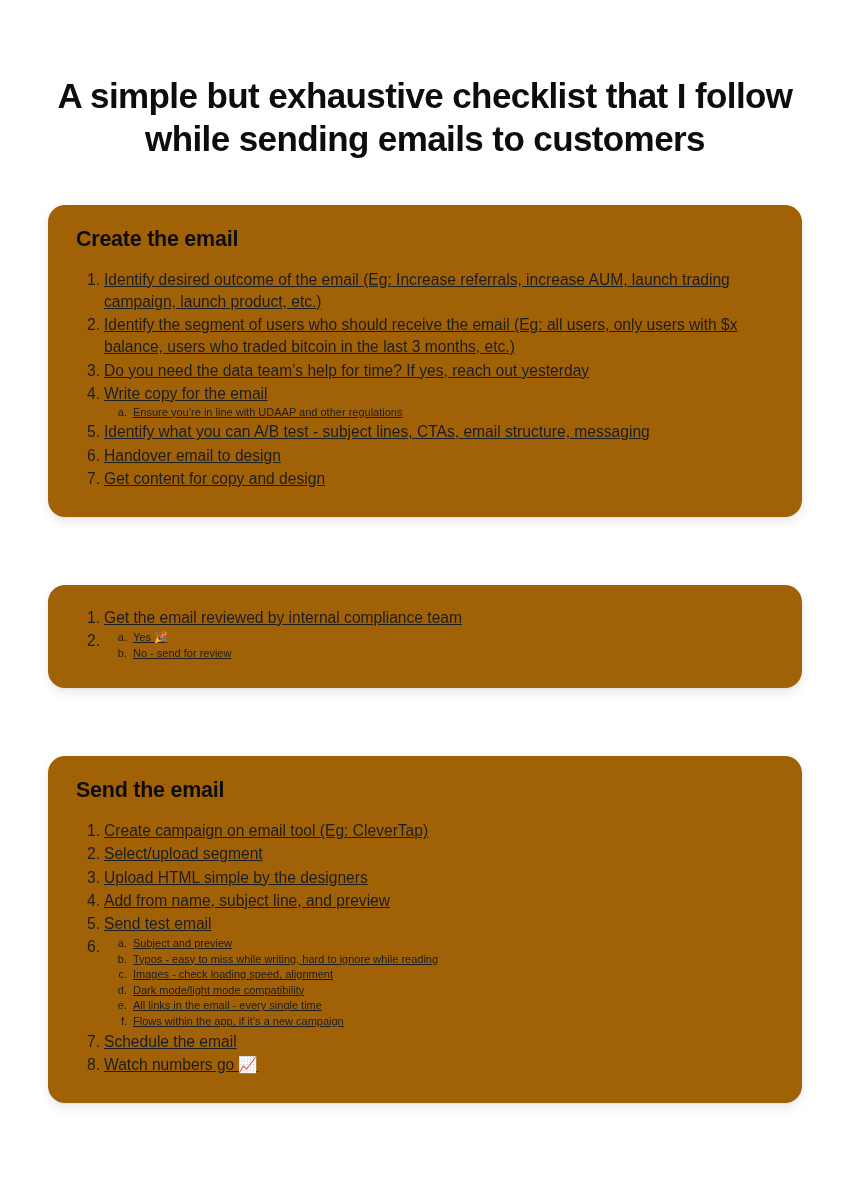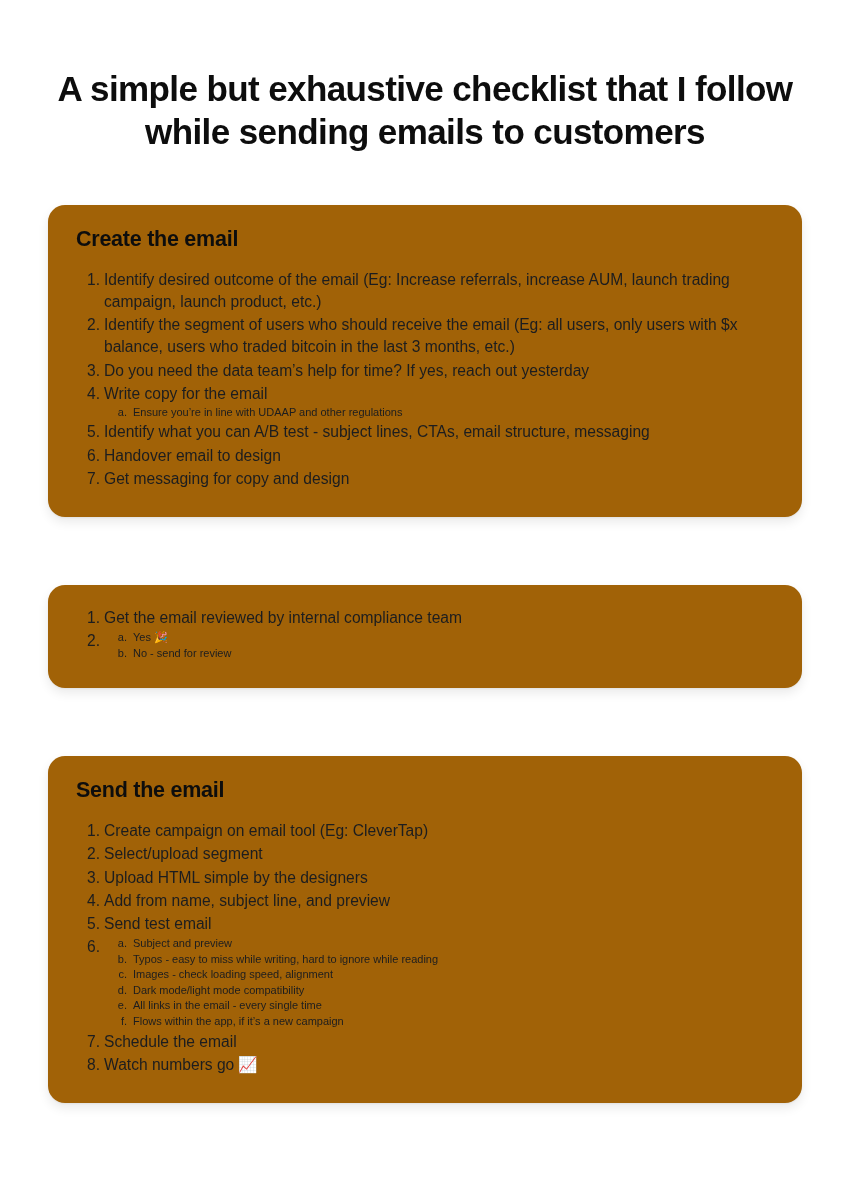--- a/index.html
+++ b/index.html
@@ -14,21 +14,21 @@
     font-family: "Liberation Sans", sans-serif;
     color: #18191a;
     -webkit-font-smoothing: antialiased;
   }
 
   .page {
     width: 850px;
     height: 1203px;
     position: relative;
     background: #ffffff;
-    padding: 0;
+    padding: 7px;
     overflow: hidden;
   }
 
   
   .page-title {
     width: 740px;
     margin: 0 auto;
     padding-top: 68px;
     text-align: center;
     font-size: 35px;
@@ -76,20 +76,21 @@
   }
 
   ol.steps > li {
     counter-increment: step;
     position: relative;
     padding-left: 30px;
     font-size: 15.6px;
     line-height: 1.42;
     color: #1c1d1f;
     margin-bottom: 1px;
+    text-decoration: underline;
   }
 
   ol.steps > li::before {
     content: counter(step) ".";
     position: absolute;
     left: 8px;
     width: 18px;
     text-align: right;
     color: #1c1d1f;
   }
@@ -132,21 +133,21 @@
         <h2 class="card-heading">Create the email</h2>
         <ol class="steps">
           <li><span>Identify desired outcome of the email (Eg: Increase referrals, increase AUM, launch trading campaign, launch product, etc.)</span></li>
           <li><span>Identify the segment of users who should receive the email (Eg: all users, only users with $x balance, users who traded bitcoin in the last 3 months, etc.)</span></li>
           <li><span>Do you need the data team’s help for time? If yes, reach out yesterday</span></li>
           <li><span>Write copy for the email</span><ol class="sub">
               <li><span>Ensure you’re in line with UDAAP and other regulations</span></li>
             </ol></li>
           <li><span>Identify what you can A/B test - subject lines, CTAs, email structure, messaging</span></li>
           <li><span>Handover email to design</span></li>
-          <li><span>Get messaging for copy and design</span></li>
+          <li><span>Get content for copy and design</span></li>
         </ol>
       </section>
       <div class="card-gap-1" style="height: 68px;"></div>
       <section class="card">
         <ol class="steps">
           <li><span>Get the email reviewed by internal compliance team</span></li>
           <li><ol class="sub">
               <li><span>Yes 🎉</span></li>
               <li><span>No - send for review</span></li>
             </ol></li>

